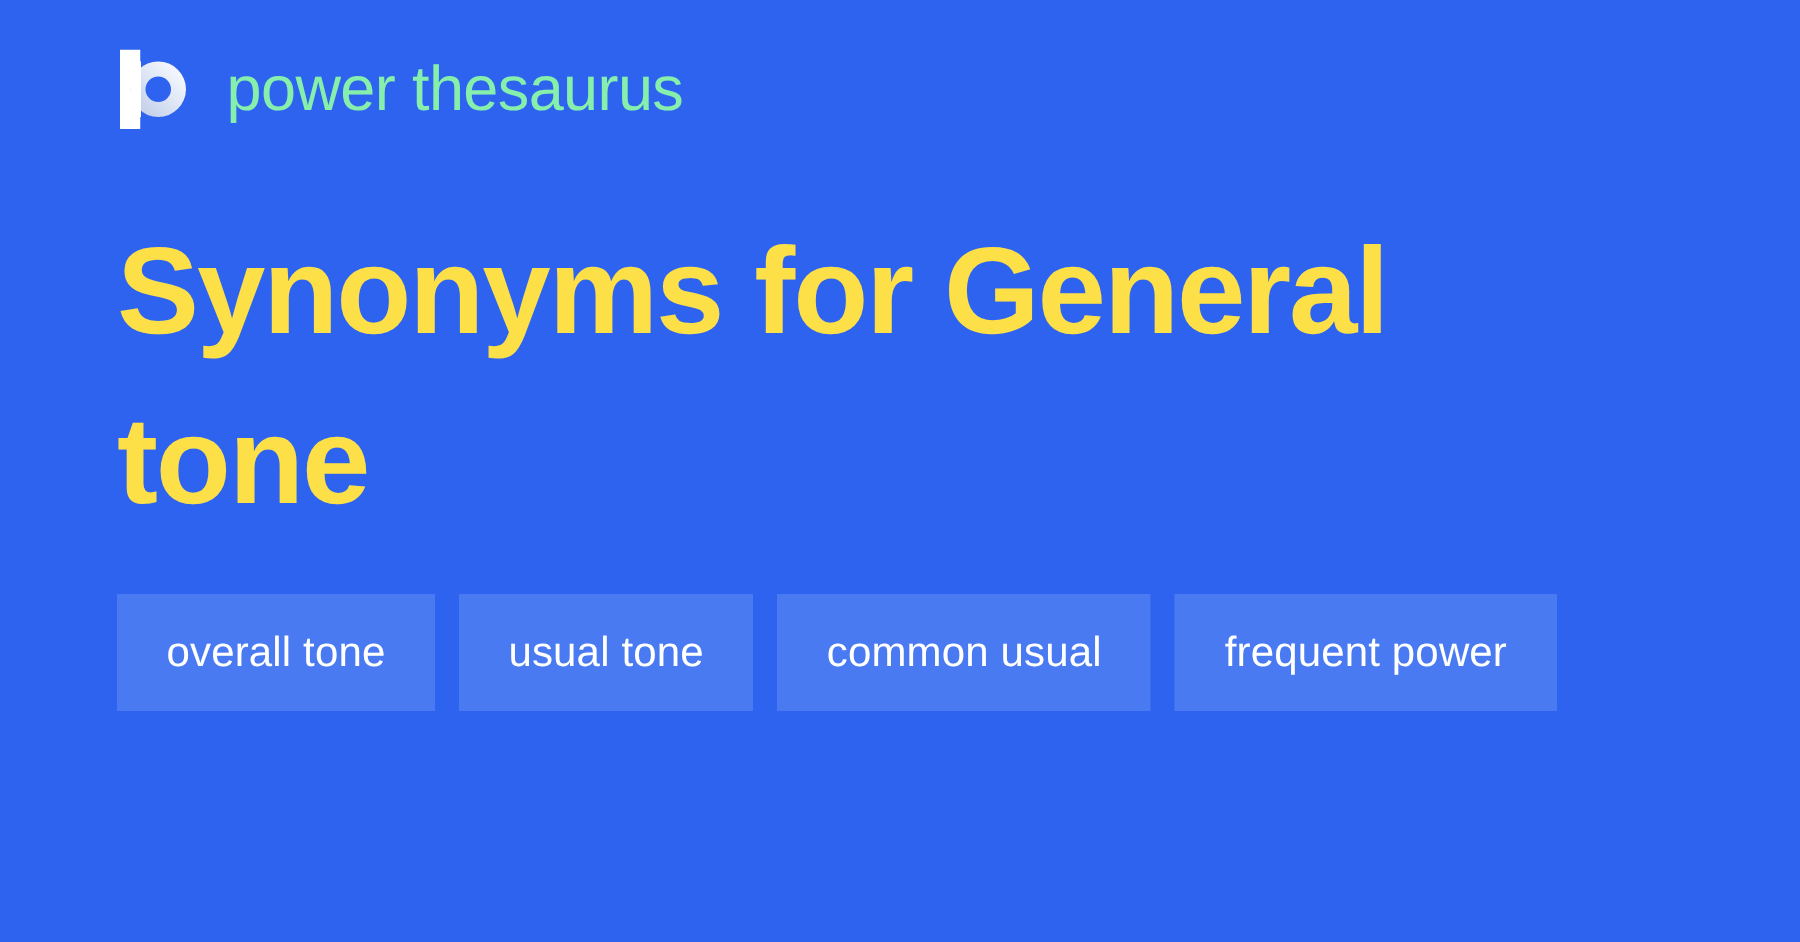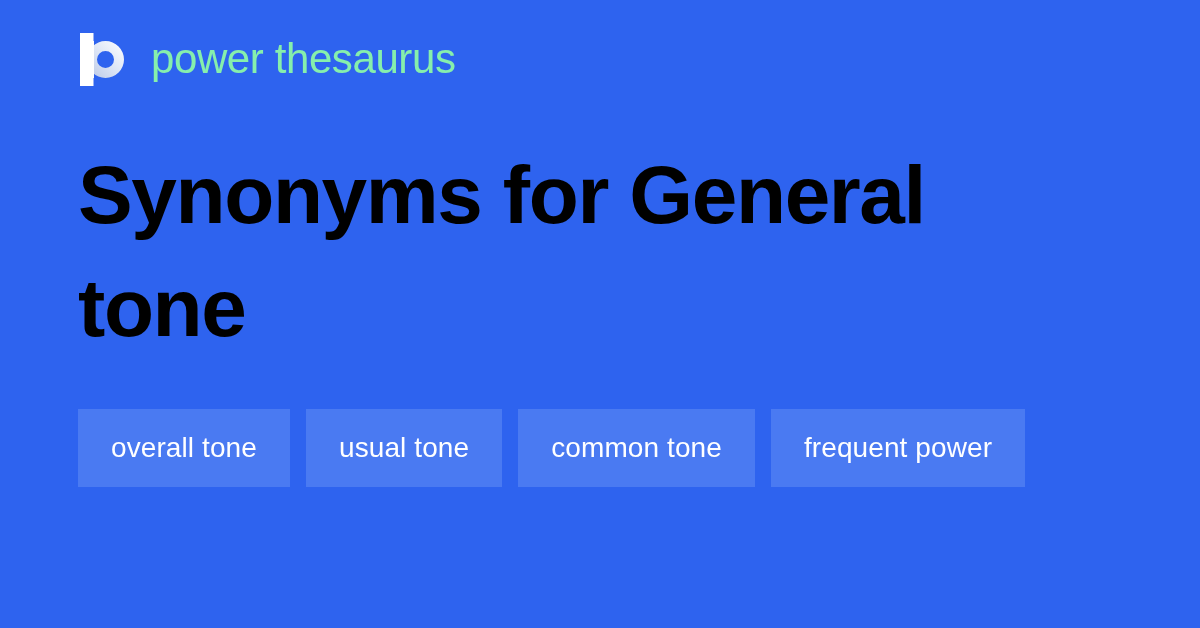--- a/index.html
+++ b/index.html
@@ -58,33 +58,33 @@
     font-family: "Liberation Sans", "DejaVu Sans", sans-serif;
   }
 
   
   .headline {
     position: absolute;
     left: 78px;
     top: 138px;
     width: 1010px;
     margin: 0;
-    color: #000000;
+    color: #fde047;
     font-size: 82px;
     font-weight: 700;
     line-height: 113px;
     letter-spacing: -1.4px;
     font-family: "Liberation Sans", "DejaVu Sans", sans-serif;
   }
 
   
   .chips {
     position: absolute;
     left: 78px;
-    top: 409px;
+    top: 396px;
     width: 1050px;
     display: flex;
     flex-wrap: wrap;
     gap: 18px 16px;
     align-content: flex-start;
   }
 
   .chip {
     height: 78px;
     box-sizing: border-box;
@@ -128,17 +128,17 @@
       </svg>
     </span>
     <span class="brand-name">power thesaurus</span>
   </div>
 
   <h1 class="headline">Synonyms for General tone</h1>
 
   <div class="chips">
     <div class="chip">overall tone</div>
     <div class="chip">usual tone</div>
-    <div class="chip">common tone</div>
+    <div class="chip">common usual</div>
     <div class="chip">frequent power</div>
   </div>
 
 </div>
 
 </body></html>

